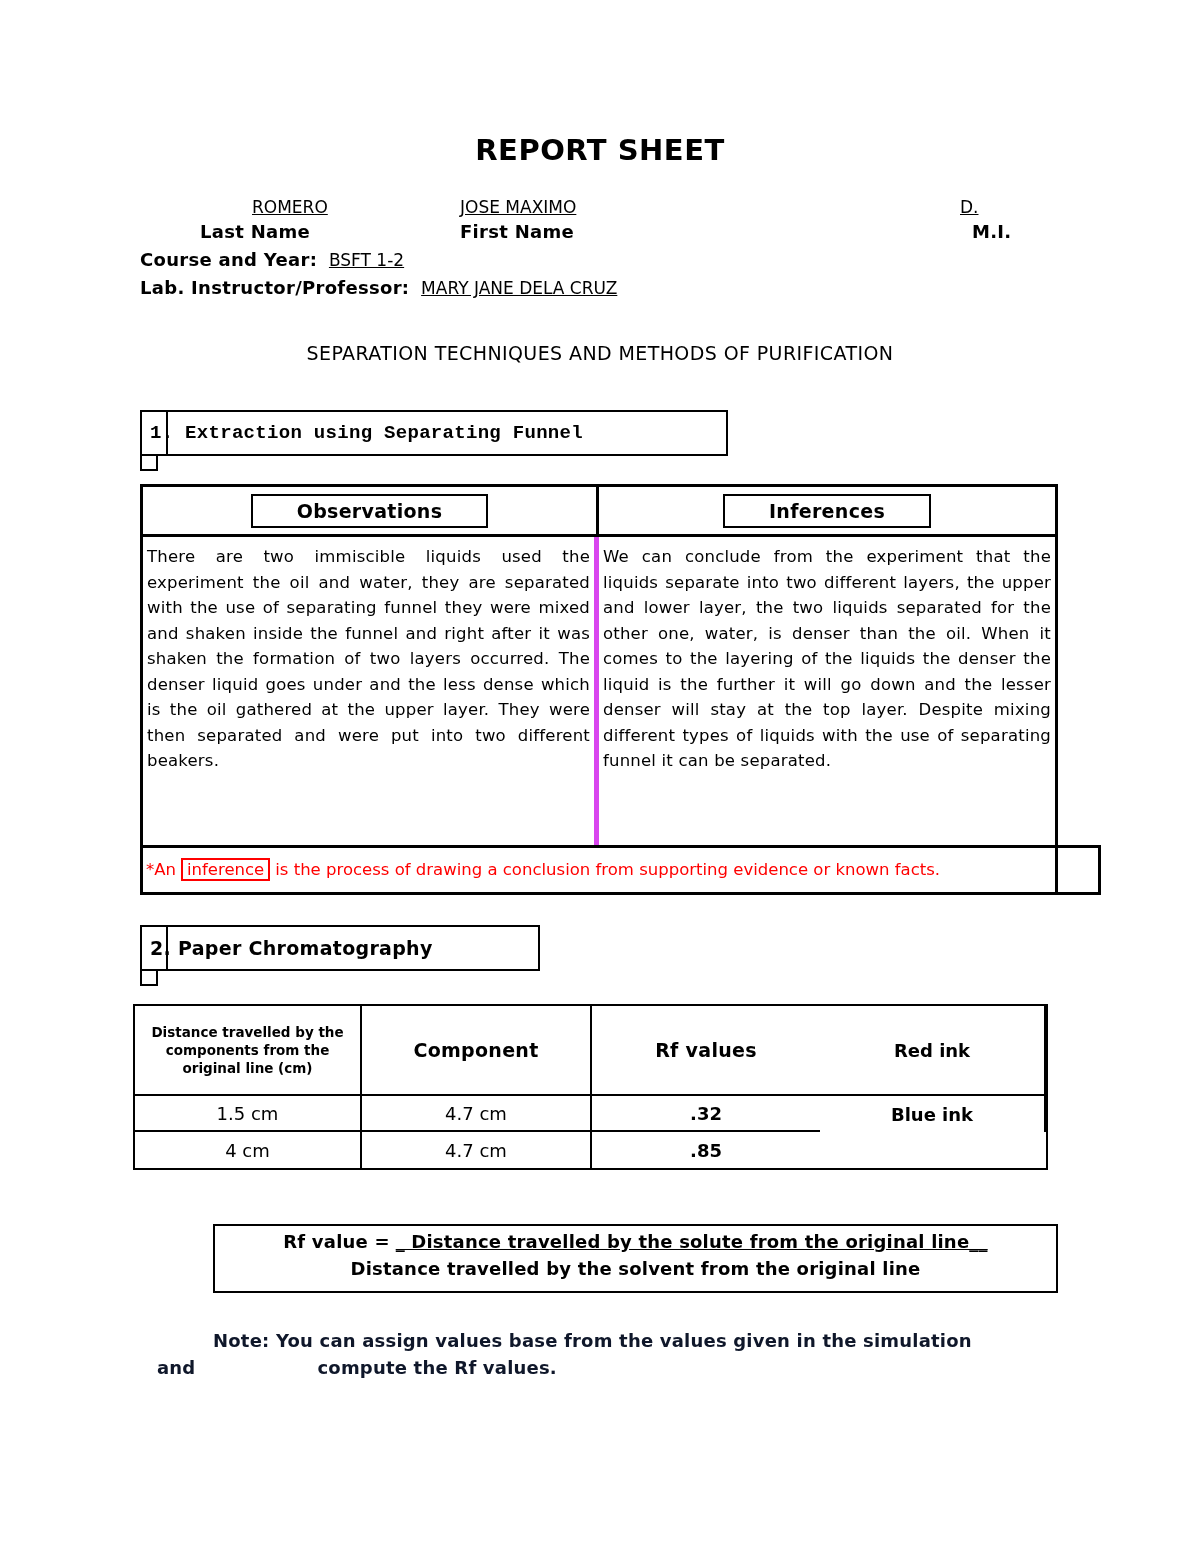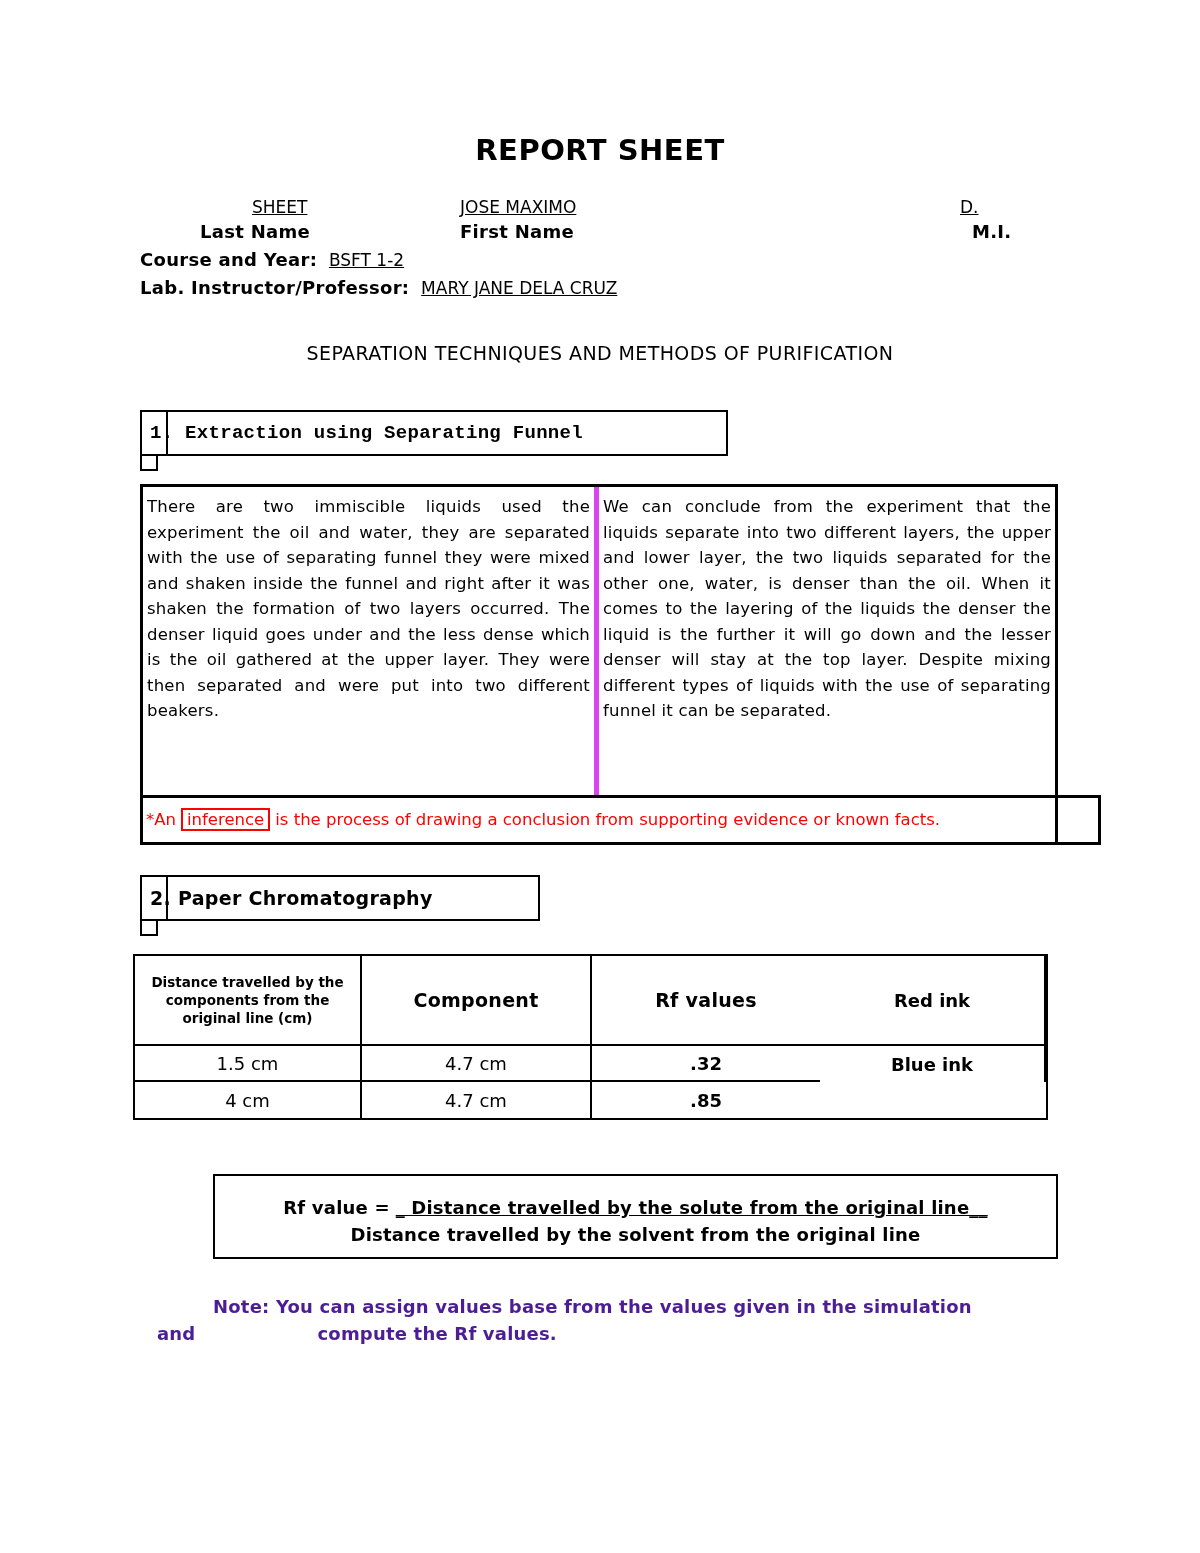--- a/index.html
+++ b/index.html
@@ -54,39 +54,39 @@
   .cc.last-col { border-right:none; }
   .cc.last-row { border-bottom:none; }
   .cc-head-lg { font-size:19px; font-weight:bold; letter-spacing:.3px; }
   .cc-head-sm { font-size:13.5px; font-weight:bold; line-height:18px; padding:6px 16px; }
   .cc-sub { margin-top:7px; }
   .cc-data { font-size:18px; }
   .cc-bold { font-weight:bold; }
 
   
   .formula-box { margin:54px 0 0 213px; width:845px; border:2px solid #000; text-align:center;
-    font-weight:bold; font-size:18px; line-height:27px; padding:18px 0 9px; letter-spacing:.2px; }
+    font-weight:bold; font-size:18px; line-height:27px; padding:2px 0 9px; letter-spacing:.2px; }
   .f-num { text-decoration:underline; margin-left:6px; }
 
   
-  .note { margin-top:34px; color:#4c1d95; font-weight:bold; font-size:18px; line-height:27px; letter-spacing:.2px; }
+  .note { margin-top:34px; color:#0f172a; font-weight:bold; font-size:18px; line-height:27px; letter-spacing:.2px; }
   .note-l1 { margin-left:213px; }
   .note-l2 { margin-left:157px; }
   .note-rest { margin-left:122px; }
 </style>
 </head>
 <body>
 
 <div class="page">
 
   <div class="title">REPORT SHEET</div>
 
   <div class="names-row">
     <div class="col1">
-      <div class="nr-value">SHEET</div>
+      <div class="nr-value">ROMERO</div>
       <div class="nr-label">Last Name</div>
     </div>
     <div class="col2">
       <div class="nr-value">JOSE MAXIMO</div>
       <div class="nr-label">First Name</div>
     </div>
     <div class="col3">
       <div class="nr-value">D.</div>
       <div class="nr-label">M.I.</div>
     </div>
@@ -103,20 +103,28 @@
 
   <div class="section-heading">SEPARATION TECHNIQUES AND METHODS OF PURIFICATION</div>
 
   <div class="heading-box hb1">
     <span>1. Extraction using Separating Funnel</span>
     <div class="hb-vline"></div>
     <div class="hb-notch"></div>
   </div>
 
   <div class="obs-table">
+    <div class="obs-hrow">
+      <div class="obs-hcell left">
+        <div class="header-box">Observations</div>
+      </div>
+      <div class="obs-hcell">
+        <div class="header-box">Inferences</div>
+      </div>
+    </div>
     <div class="obs-brow">
       <div class="obs-cell left">There are two immiscible liquids used the experiment the oil and water, they are separated with the use of separating funnel they were mixed and shaken inside the funnel and right after it was shaken the formation of two layers occurred. The denser liquid goes under and the less dense which is the oil gathered at the upper layer. They were then separated and were put into two different beakers.</div>
       <div class="obs-cell">We can conclude from the experiment that the liquids separate into two different layers, the upper and lower layer, the two liquids separated for the other one, water, is denser than the oil. When it comes to the layering of the liquids the denser the liquid is the further it will go down and the lesser denser will stay at the top layer. Despite mixing different types of liquids with the use of separating funnel it can be separated.</div>
     </div>
     <div class="obs-foot">
       <span>*An</span><span class="red-box">inference</span><span>is the process of drawing a conclusion from supporting evidence or known facts.</span>
       <div class="foot-ext"></div>
     </div>
   </div>
 

